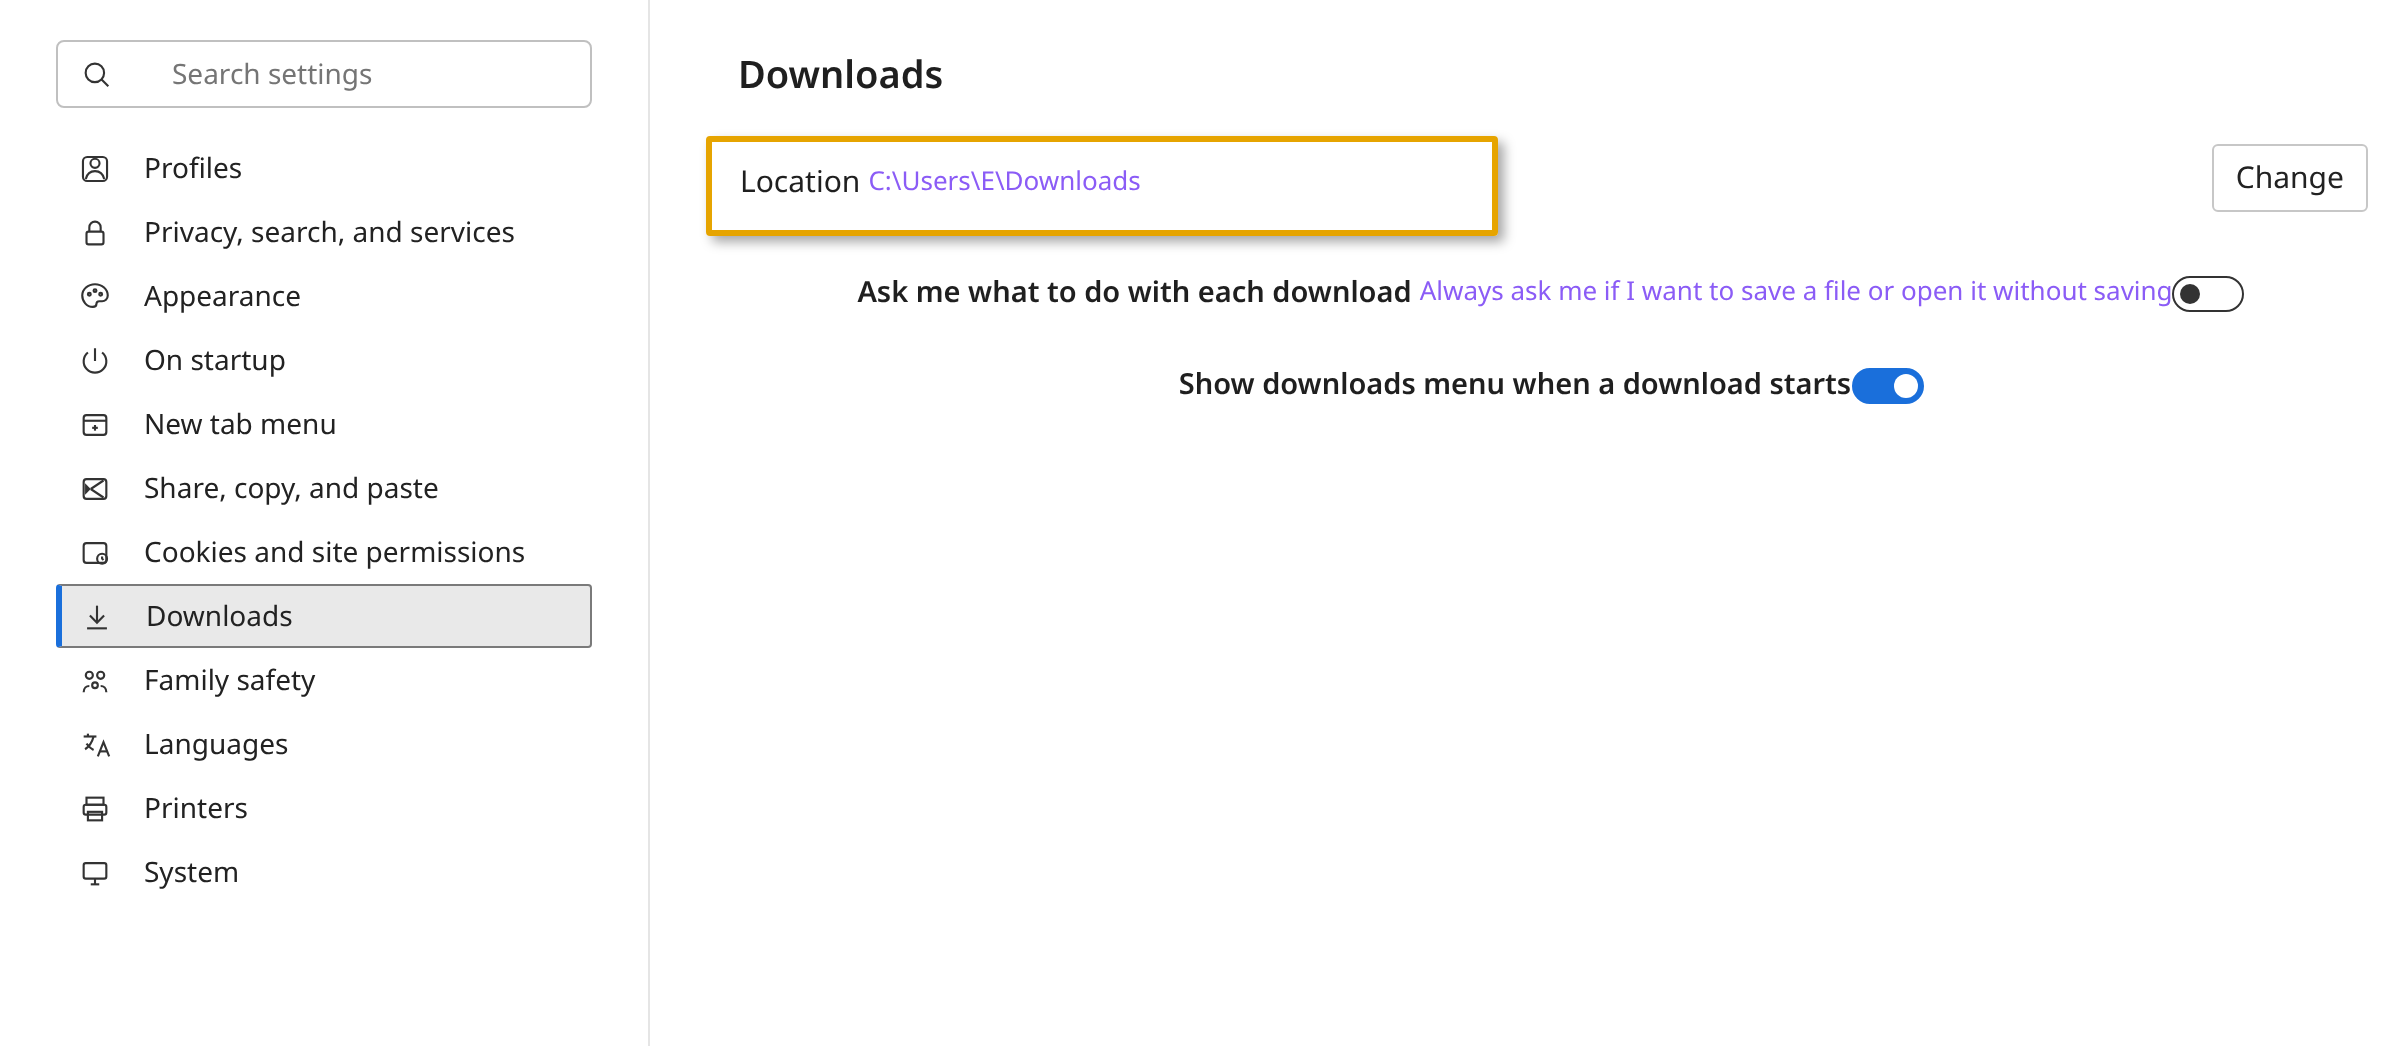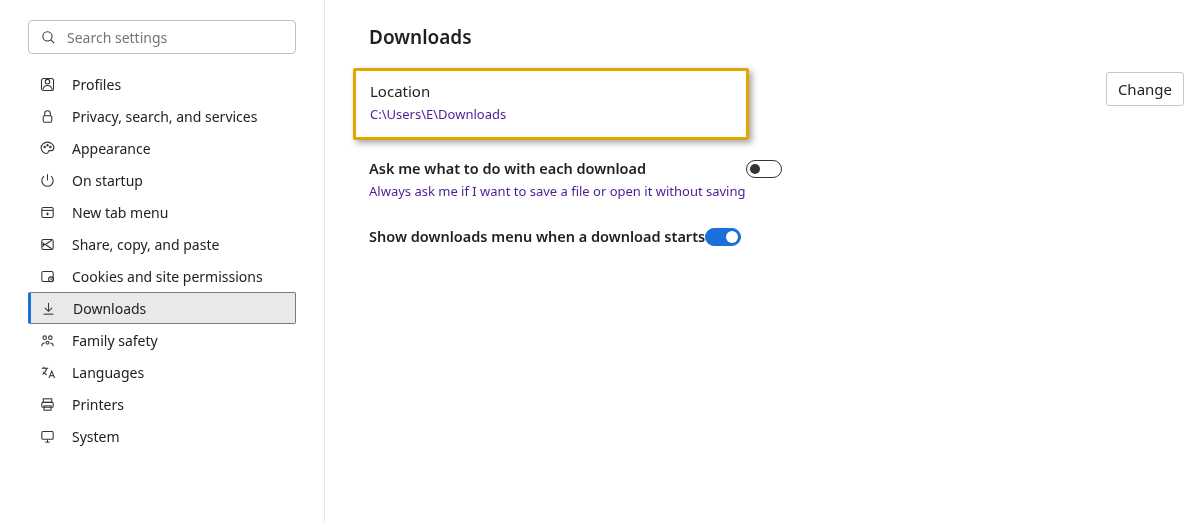--- a/index.html
+++ b/index.html
@@ -1,31 +1,31 @@
 <!DOCTYPE html>
 <html><head>
 <meta charset="utf-8">
 <style>
 * { margin: 0; padding: 0; box-sizing: border-box; font-family: "Segoe UI", system-ui, -apple-system, sans-serif; }
 body { background: #fff; color: #1f1f1f; width: 1200px; height: 523px; overflow: hidden; display: flex; }
 .sidebar { width: 325px; padding: 20px 28px 10px 28px; border-right: 1px solid #e5e5e5; height: 100%; }
 .page-heading { font-size: 25px; font-weight: 600; margin-bottom: 18px; letter-spacing: -0.2px; }
 .search-wrap { border: 1px solid #c0c0c0; border-radius: 4px; height: 34px; display: flex; align-items: center; padding: 0 10px; gap: 10px; margin-bottom: 14px; }
-.search-wrap input { border: none; outline: none; font-size: 14px; flex: 1; background: transparent; color: #555; }
+.search-wrap input { border: none; outline: none; font-size: 14px; flex: 1; background: transparent; color: #555; margin-left: 19px; }
 .nav { list-style: none; display: flex; flex-direction: column; gap: 0; }
 .nav-item { display: flex; align-items: center; gap: 16px; height: 32px; padding: 0 10px; font-size: 14px; color: #222; cursor: pointer; border-radius: 2px; }
 .nav-item.active { background: #e9e9e9; border: 1px solid #7a7a7a; border-left: 3px solid #1a6fdb; padding-left: 8px; }
 .nav-icon { width: 18px; height: 18px; display: inline-flex; align-items: center; justify-content: center; color: #333; flex-shrink: 0; }
 .nav-icon svg { width: 17px; height: 17px; stroke: #333; fill: none; stroke-width: 1.5; }
 .main { flex: 1; padding: 24px 16px 20px 44px; position: relative; }
 .main-heading { font-size: 19px; font-weight: 600; margin-bottom: 18px; }
-.setting-row { display: flex; justify-content: flex-start; align-items: flex-start; padding: 10px 0 16px 0; }
-.setting-text { display: flex; flex-direction: column; gap: 4px; }
+.setting-row { display: flex; justify-content: center; align-items: flex-start; padding: 10px 0 16px 0; }
+.setting-text { display: flex; flex-direction: row; gap: 4px; }
 .setting-title { font-size: 14.5px; font-weight: 600; color: #1f1f1f; }
-.setting-desc { font-size: 13px; color: #4c1d95; }
+.setting-desc { font-size: 13px; color: #8b5cf6; }
 .highlight { border: 3px solid #e6a400; padding: 10px 14px 14px 14px; border-radius: 2px; box-shadow: 3px 3px 6px rgba(0,0,0,0.35); margin-bottom: 8px; position: relative; margin-left: -16px; width: 396px; }
 .highlight .setting-title { font-size: 15px; font-weight: 400; }
 .change-btn { border: 1px solid #c7c7c7; background: #fff; padding: 6px 11px; font-size: 15px; border-radius: 3px; cursor: pointer; color: #222; position: absolute; right: 16px; top: 72px; }
 .toggle { width: 36px; height: 18px; border-radius: 10px; position: relative; cursor: pointer; margin-top: 2px; margin-right: 2px; }
 .toggle.off { background: #fff; border: 1px solid #333; }
 .toggle.off .knob { width: 10px; height: 10px; background: #333; border-radius: 50%; position: absolute; top: 3px; left: 3px; }
 .toggle.on { background: #1a6fdb; border: 1px solid #1a6fdb; }
 .toggle.on .knob { width: 12px; height: 12px; background: #fff; border-radius: 50%; position: absolute; top: 2px; right: 2px; }
 </style>
 </head>

